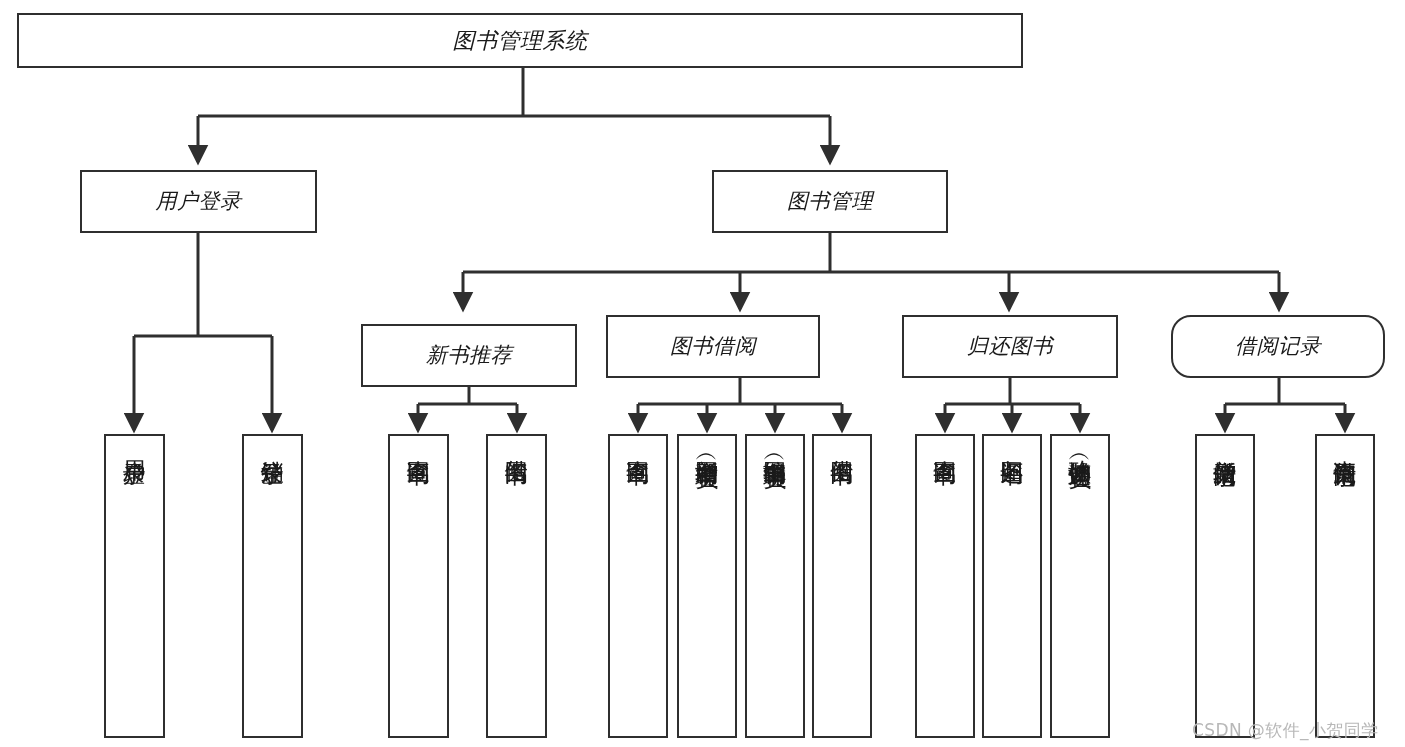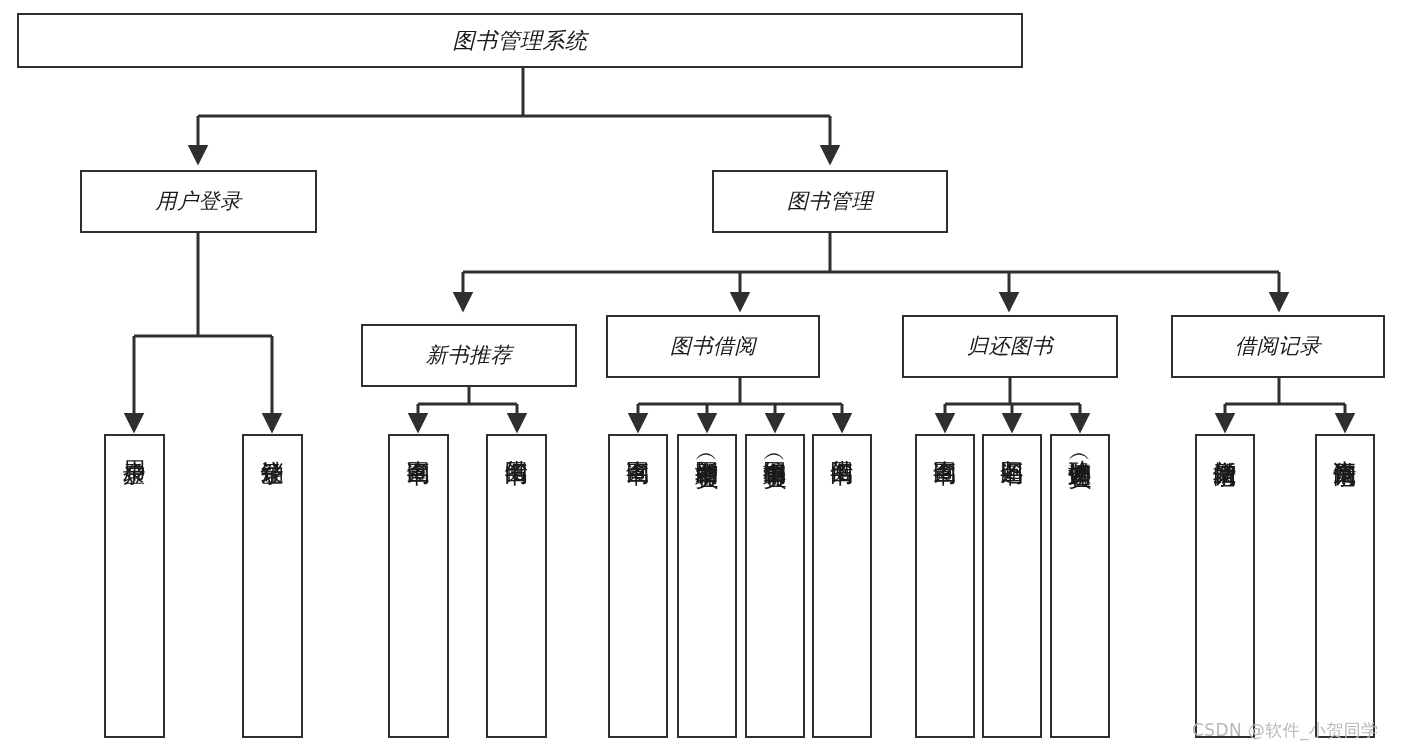--- a/index.html
+++ b/index.html
@@ -141,21 +141,21 @@
   </div>
 
   <div class="node horizontal" style="left:606px; top:315px; width:214px; height:63px;">
     <span class="label">图书借阅</span>
   </div>
 
   <div class="node horizontal" style="left:902px; top:315px; width:216px; height:63px;">
     <span class="label">归还图书</span>
   </div>
 
-  <div class="node horizontal" style="left:1171px; top:315px; width:214px; height:63px;">
+  <div class="node horizontal" style="left:1171px; top:315px; width:214px; height:63px;border-radius:20px;">
     <span class="label">借阅记录</span>
   </div>
 
   <div class="node vertical" style="left:104px; top:434px; width:61px; height:304px;">
     <span class="label">用户登录</span>
   </div>
 
   <div class="node vertical" style="left:242px; top:434px; width:61px; height:304px;">
     <span class="label">注销登录</span>
   </div>

